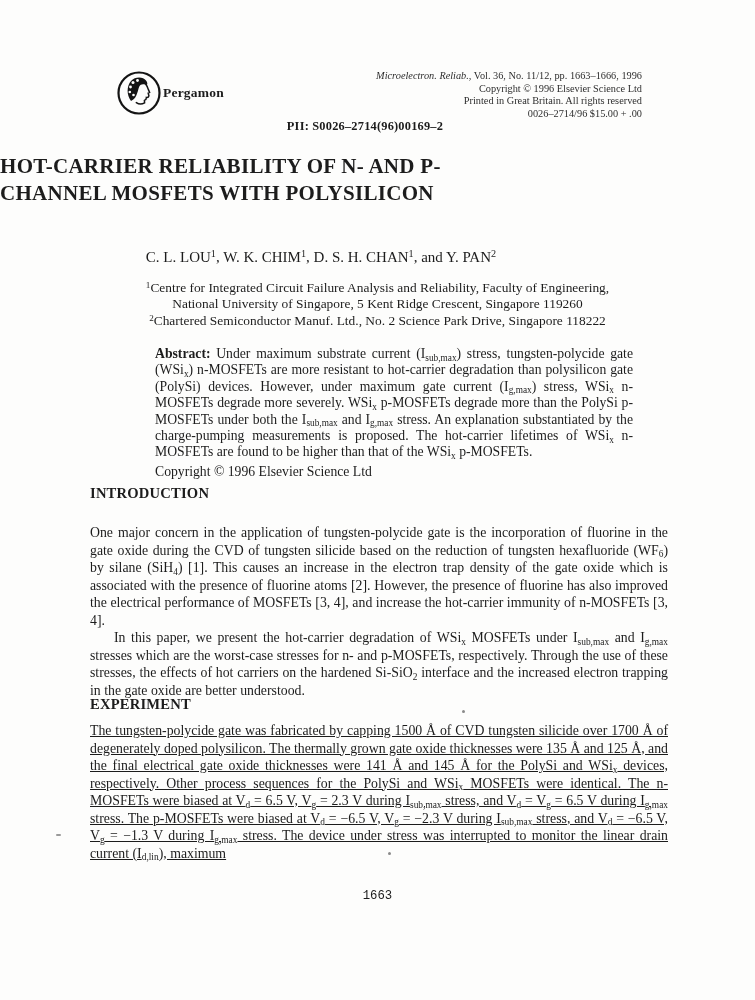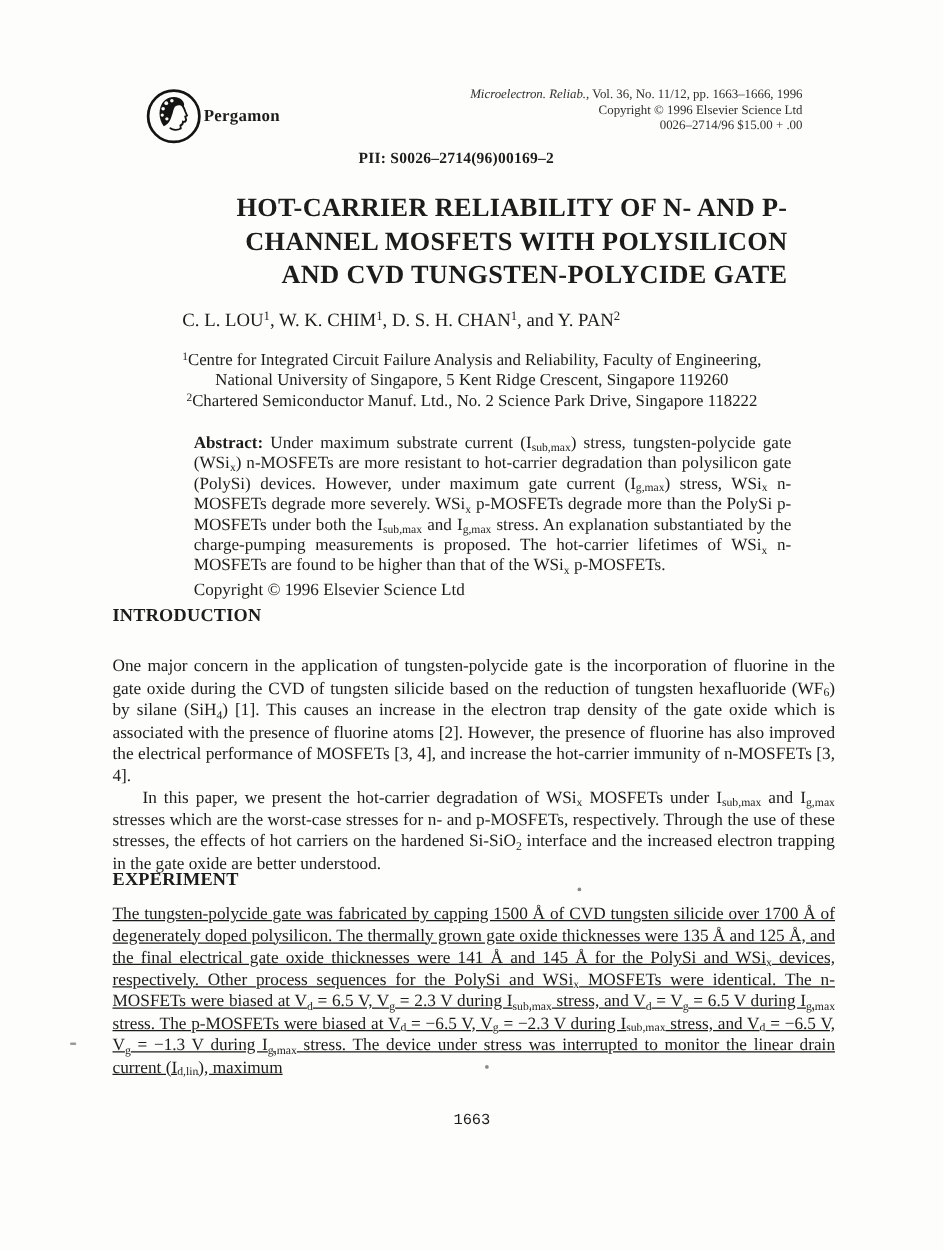--- a/index.html
+++ b/index.html
@@ -20,21 +20,21 @@
     position:absolute; top:70px; right:113px; text-align:right;
     font-size:10.3px; line-height:12.5px; color:#2e2e2e;
   }
 
   .pii {
     position:absolute; top:119px; left:0; width:730px; text-align:center;
     font-weight:bold; font-size:12.4px; letter-spacing:0.2px;
   }
 
   .title {
-    position:absolute; top:153px; left:0; width:630px; text-align:right;
+    position:absolute; top:153px; left:0; width:630px; text-align:left;
     font-size:21px; font-weight:bold; line-height:26.5px; letter-spacing:0.3px;
   }
 
   .authors { position:absolute; top:249px; left:0; width:642px; text-align:center; font-size:15px; }
 
   .affiliations {
     position:absolute; top:280px; left:0; width:755px; text-align:center;
     font-size:13.4px; line-height:16.3px;
   }
 
@@ -83,29 +83,29 @@
       <circle cx="14.5" cy="17" r="1.4" fill="#fdfdfc"></circle>
       <circle cx="13.8" cy="22" r="1.3" fill="#fdfdfc"></circle>
       <circle cx="17.5" cy="25" r="1.3" fill="#fdfdfc"></circle>
     </svg>
     <span class="logo-text">Pergamon</span>
   </div>
 
   <div class="journal-info">
     <div><i>Microelectron. Reliab.,</i> Vol. 36, No. 11/12, pp. 1663–1666, 1996</div>
     <div>Copyright © 1996 Elsevier Science Ltd</div>
+    <div>Printed in Great Britain. All rights reserved</div>
     <div>0026–2714/96 $15.00 + .00</div>
   </div>
 
   <div class="pii">PII: S0026–2714(96)00169–2</div>
 
   <div class="title">
     <div>HOT-CARRIER RELIABILITY OF N- AND P-</div>
     <div>CHANNEL MOSFETS WITH POLYSILICON</div>
-    <div>AND CVD TUNGSTEN-POLYCIDE GATE</div>
   </div>
 
   <div class="authors">C. L. LOU<sup>1</sup>, W. K. CHIM<sup>1</sup>, D. S. H. CHAN<sup>1</sup>, and Y. PAN<sup>2</sup></div>
 
   <div class="affiliations">
     <div><sup>1</sup>Centre for Integrated Circuit Failure Analysis and Reliability, Faculty of Engineering,</div>
     <div>National University of Singapore, 5 Kent Ridge Crescent, Singapore 119260</div>
     <div><sup>2</sup>Chartered Semiconductor Manuf. Ltd., No. 2 Science Park Drive, Singapore 118222</div>
   </div>
 

